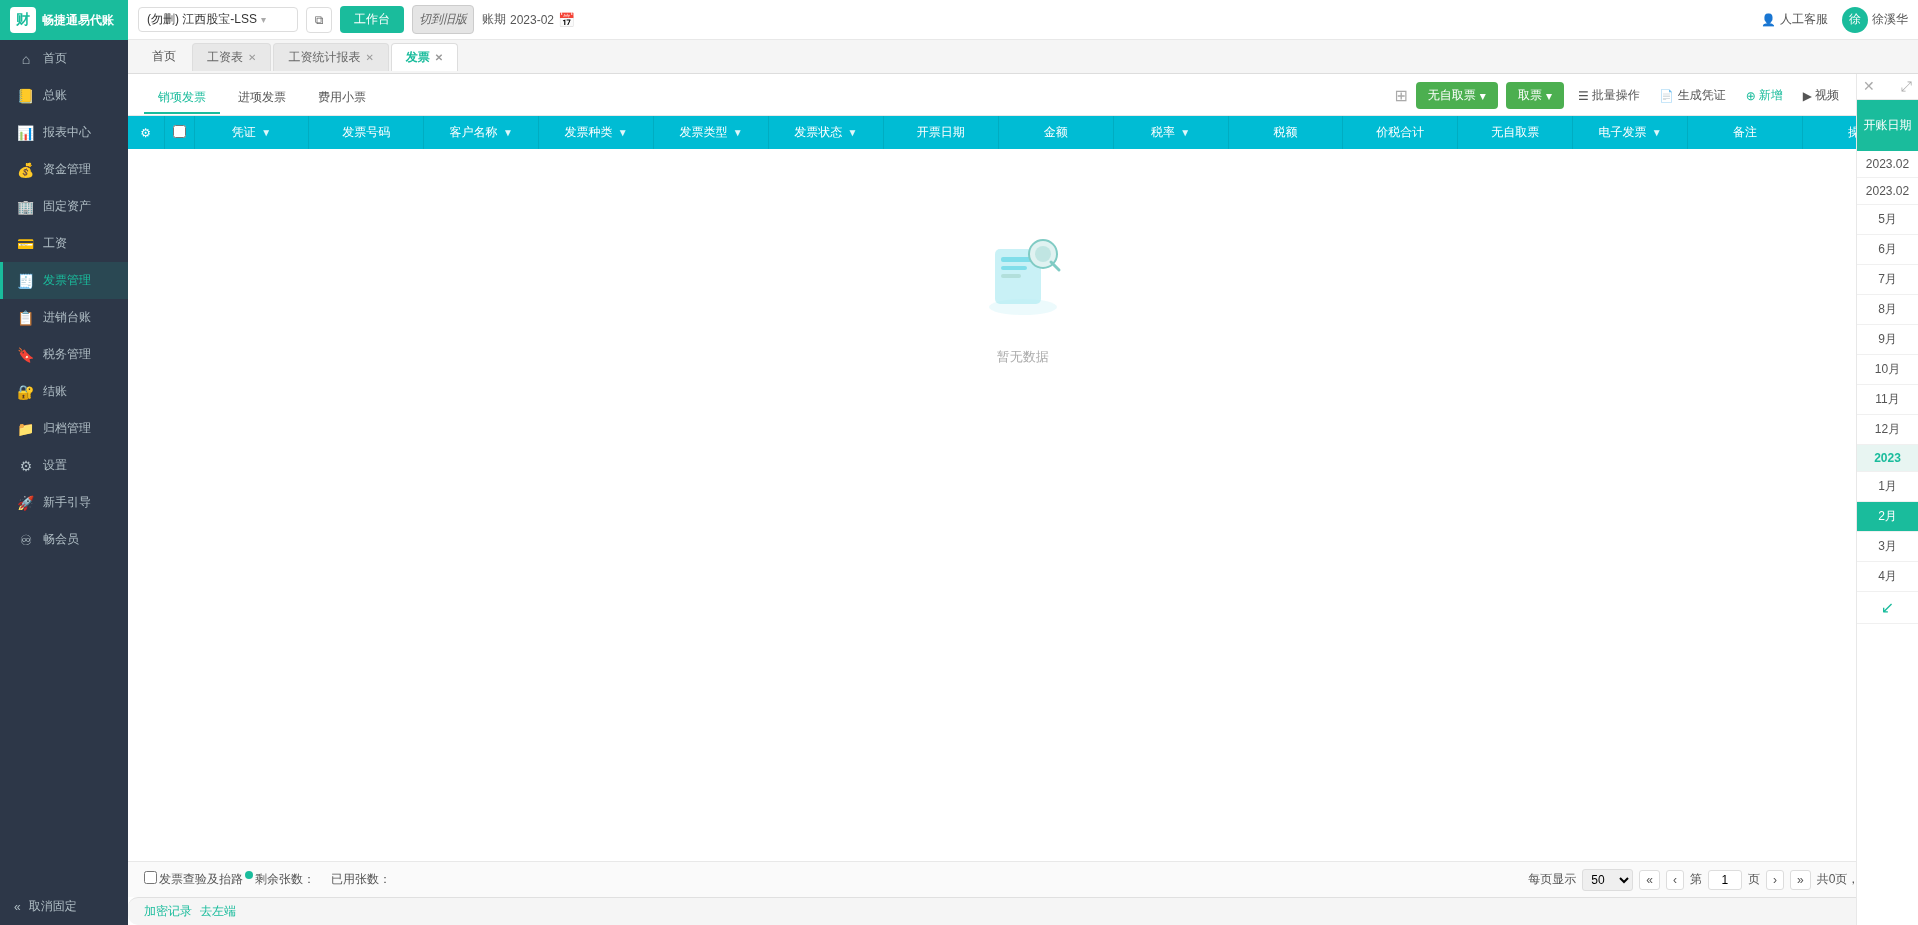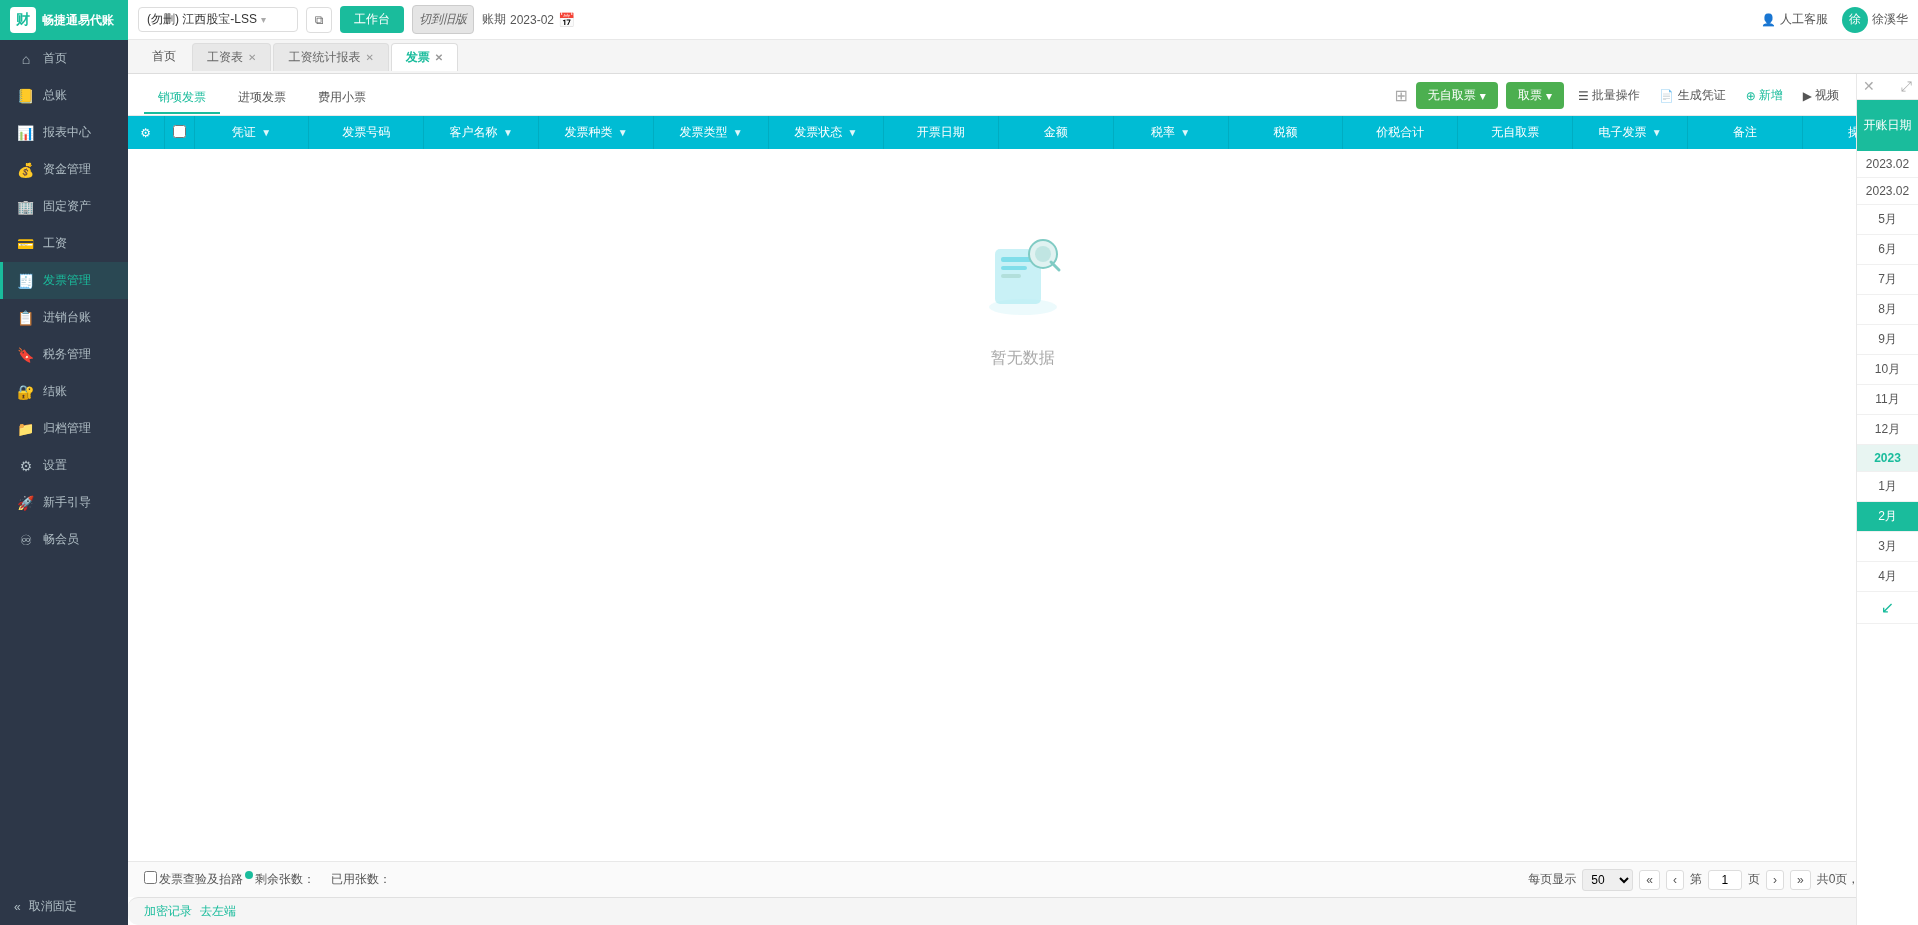--- a/index.html
+++ b/index.html
@@ -336,21 +336,21 @@
       display: flex;
       flex-direction: column;
       align-items: center;
       justify-content: center;
       padding: 80px 20px;
     }
     .empty-icon {
       font-size: 80px;
       margin-bottom: 10px;
     }
-    .empty-text { color: #aaa; font-size: 16px; text-align: center; }
+    .empty-text { color: #aaa; font-size: 13px; text-align: center; }
 
     
     .footer {
       height: 36px;
       border-top: 1px solid #e8e8e8;
       display: flex;
       align-items: center;
       padding: 0 16px;
       gap: 16px;
       flex-shrink: 0;

